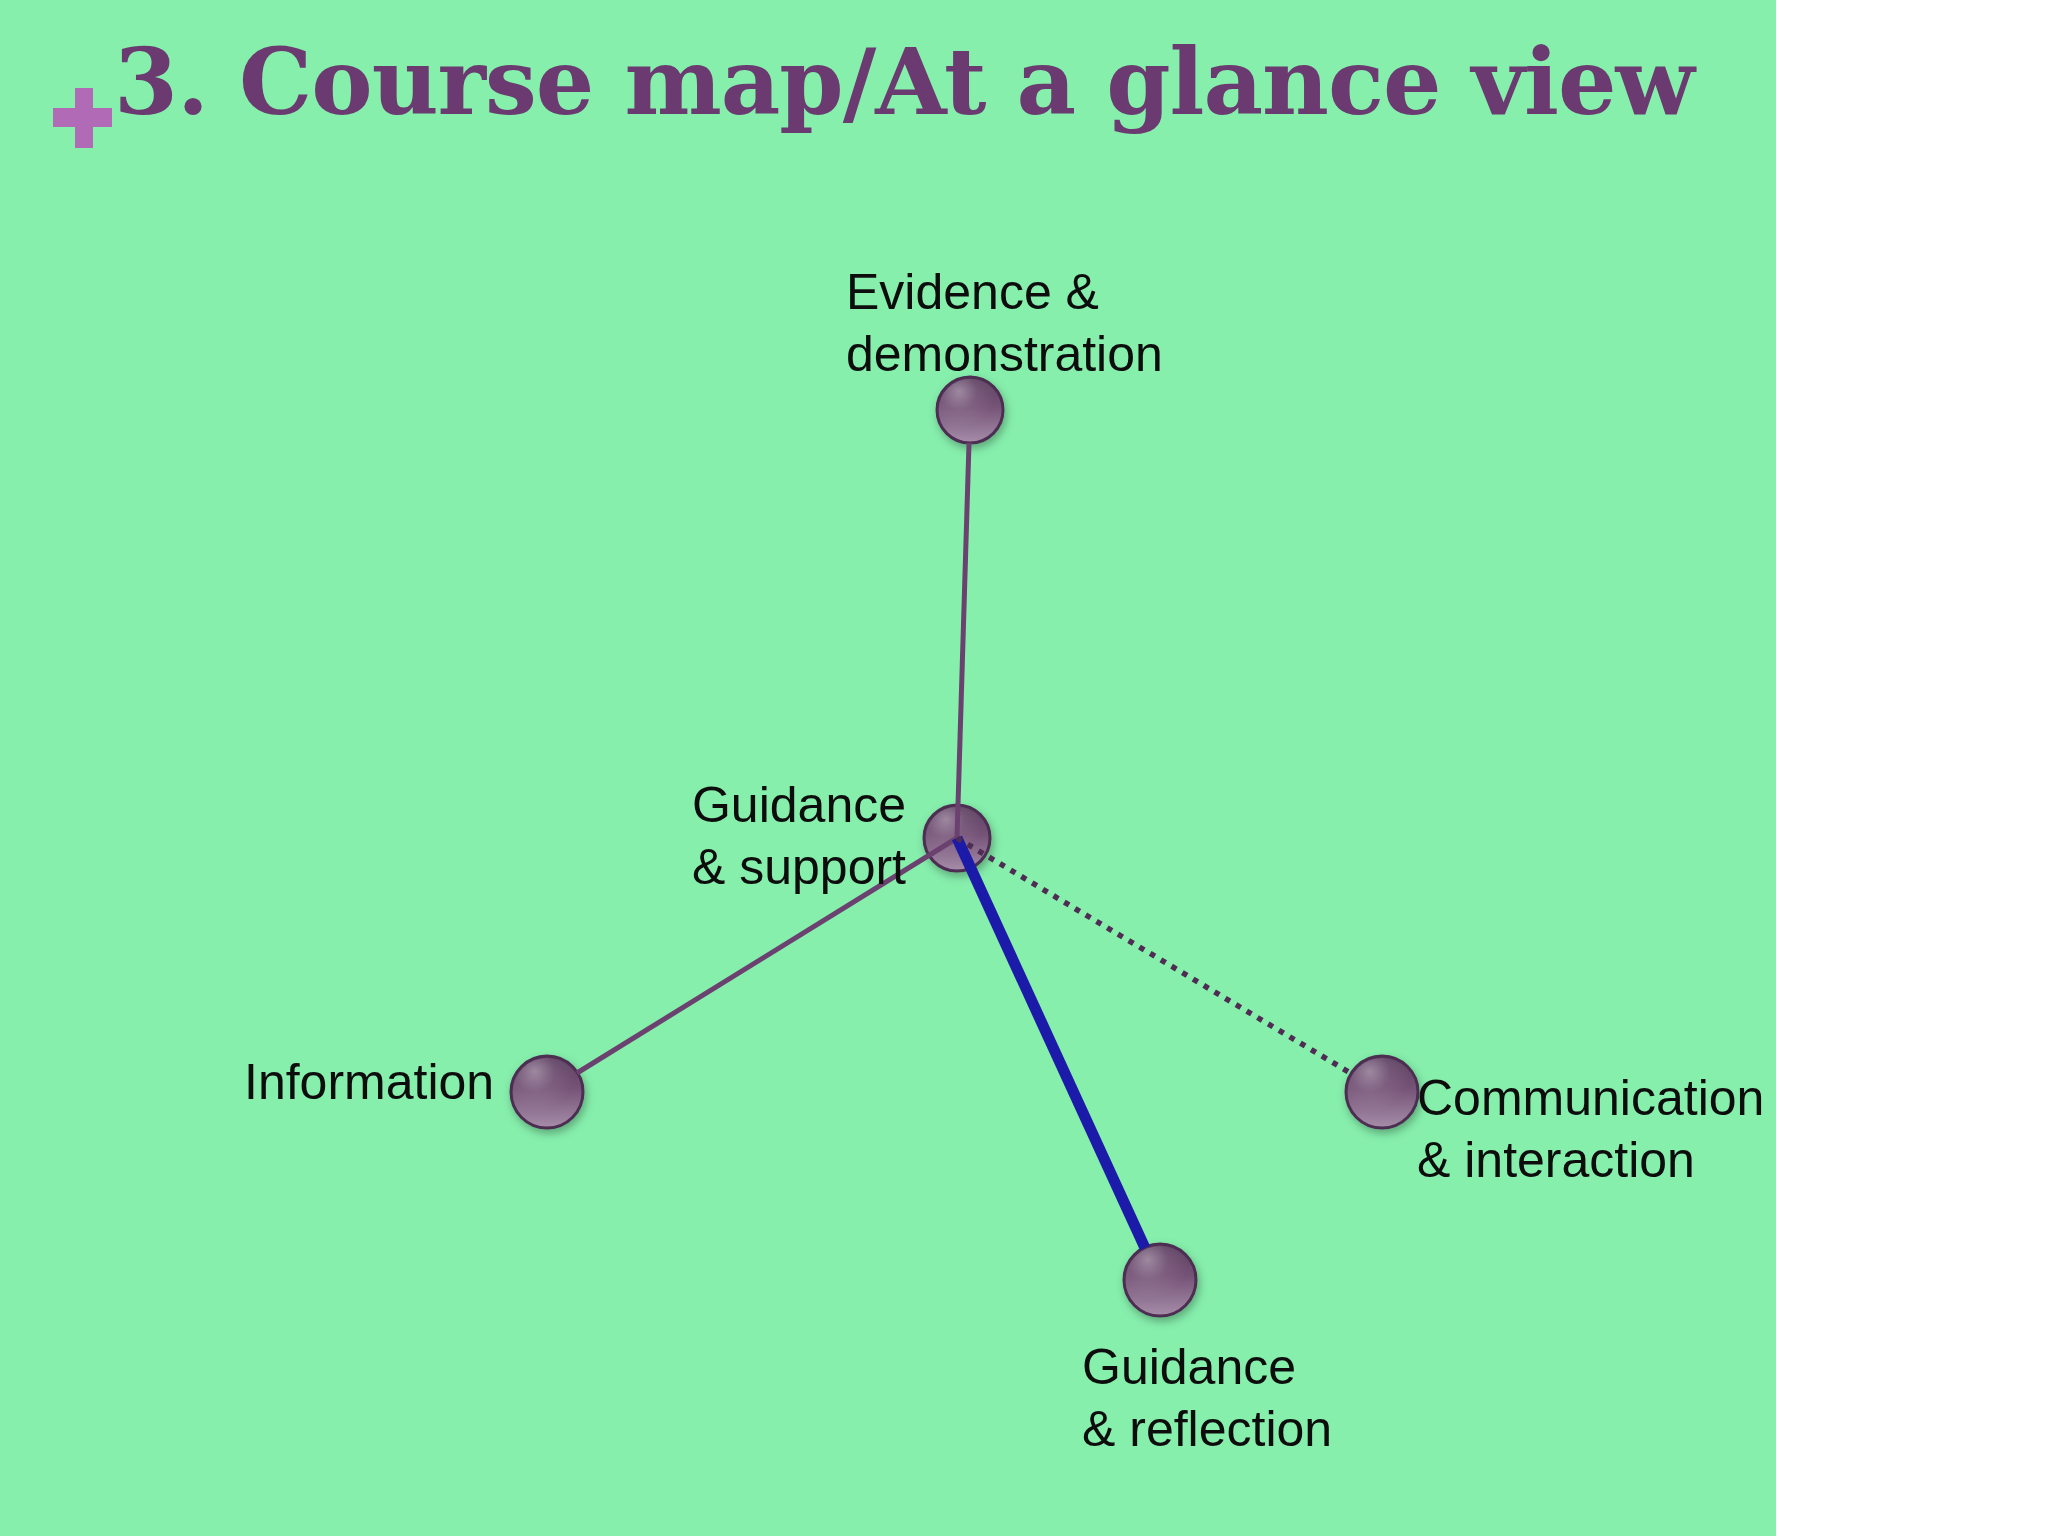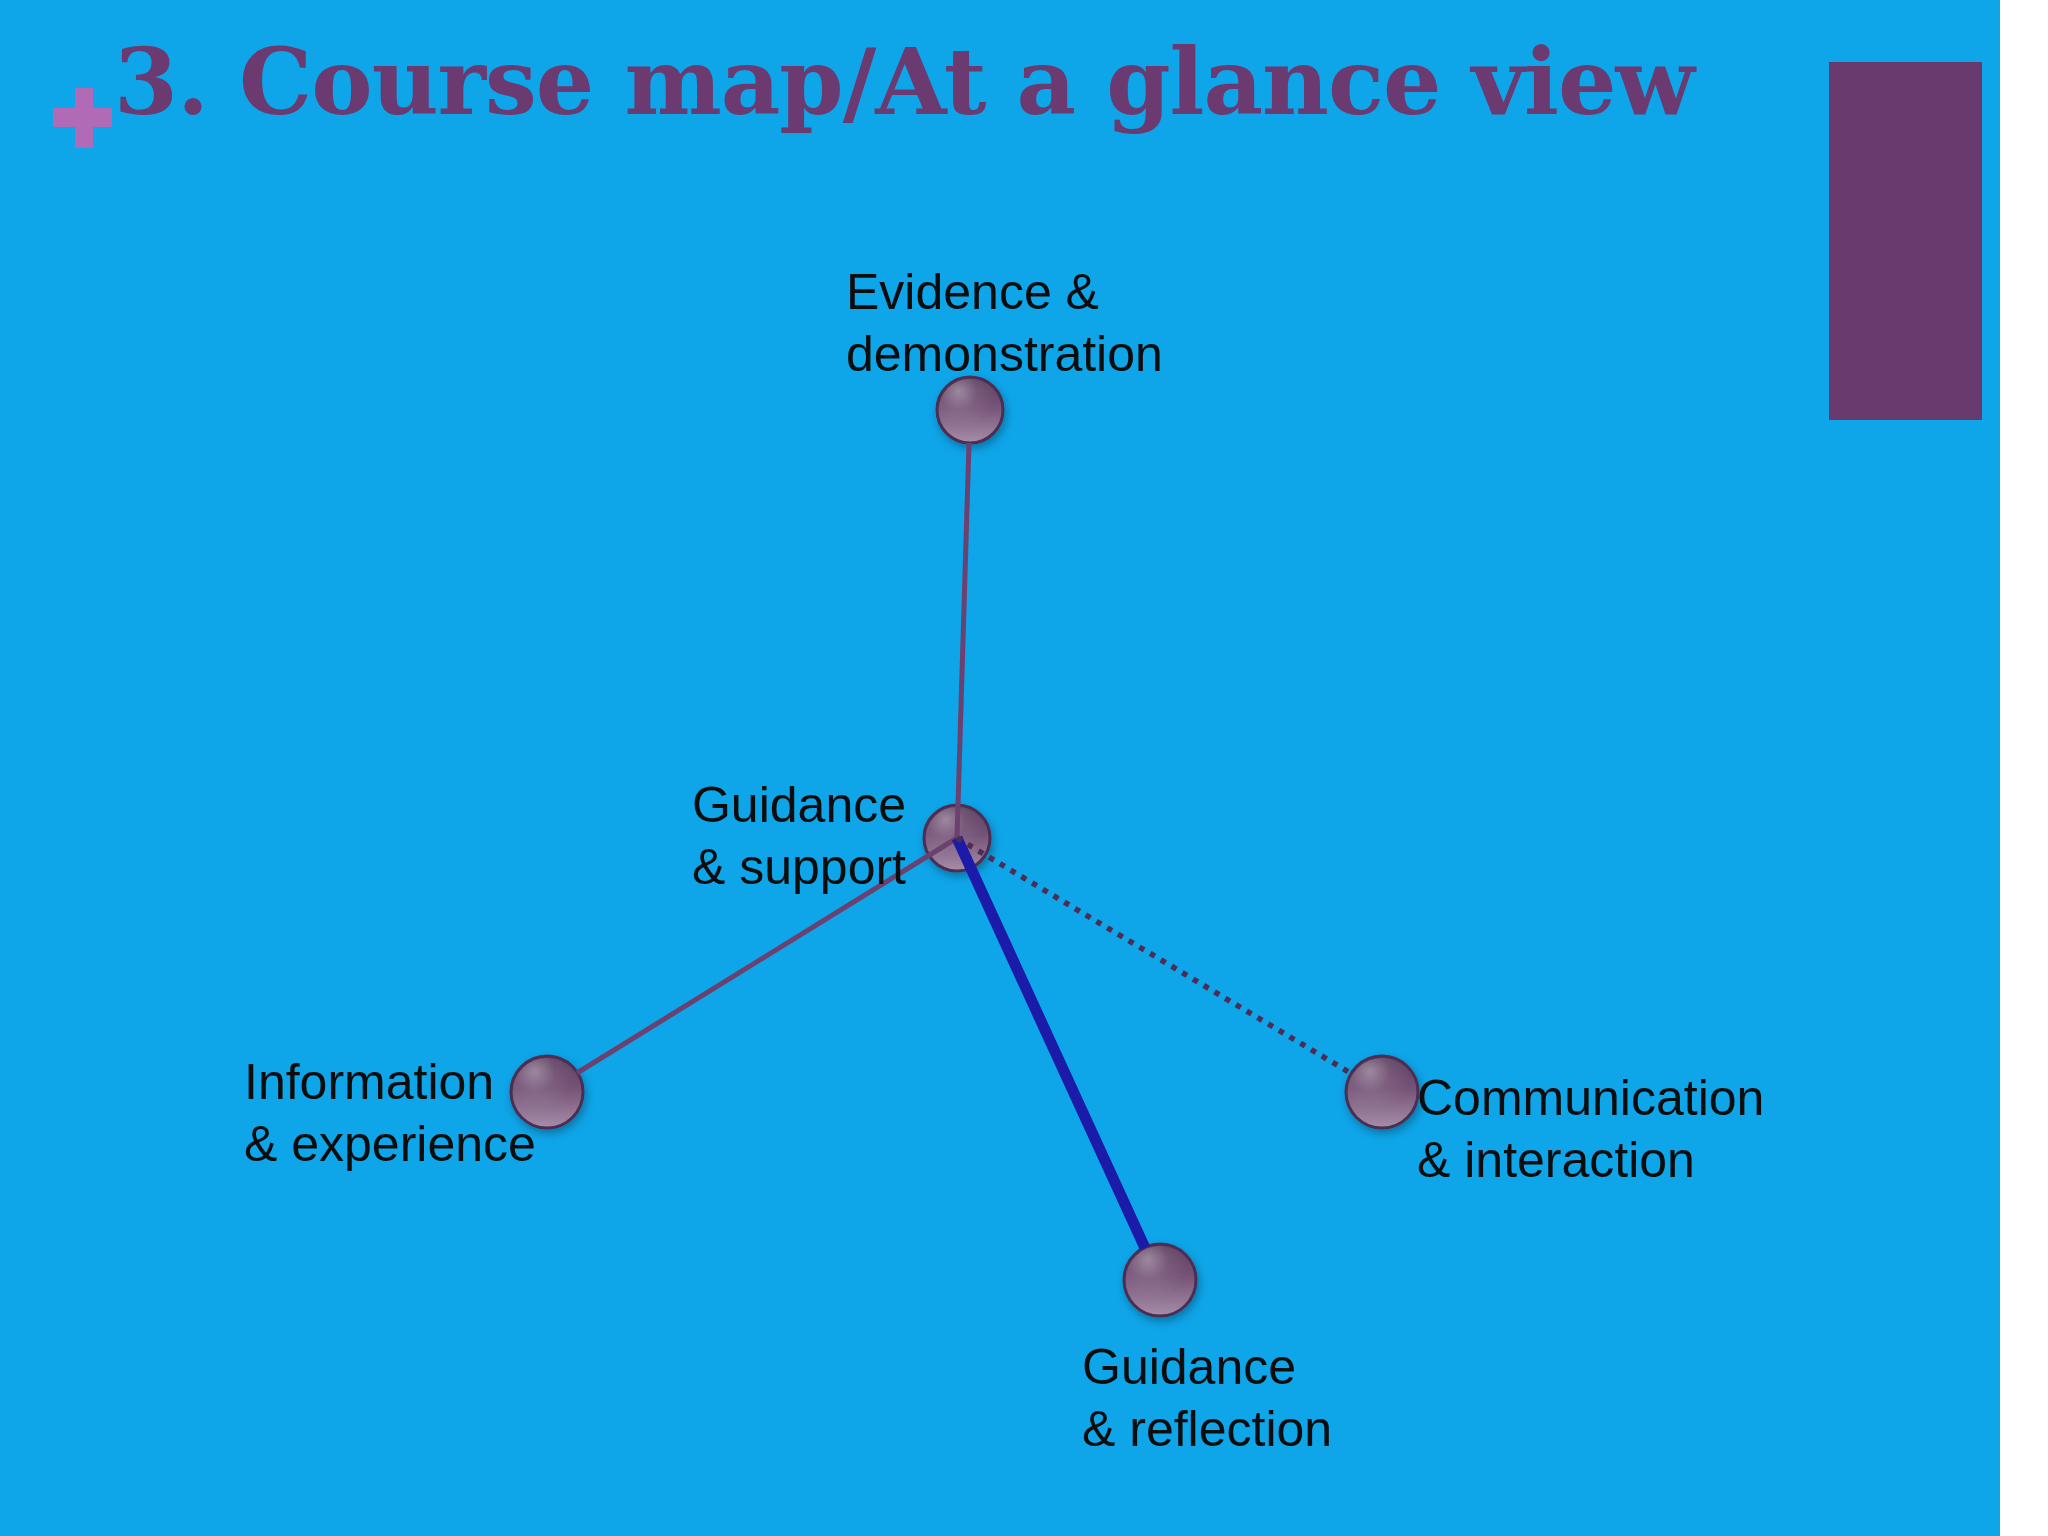--- a/index.html
+++ b/index.html
@@ -2,23 +2,23 @@
 <html><head>
 <meta charset="utf-8">
 <style>
   html, body {
     margin: 0;
     padding: 0;
     background: #ffffff;
   }
   .slide {
     position: relative;
-    width: 2000px;
+    width: 1776px;
     height: 1536px;
-    background: #0ea5e9;
+    background: #86efac;
     overflow: hidden;
     font-family: "Liberation Sans", sans-serif;
   }
   
   .plus-icon {
     position: absolute;
     left: 53px;
     top: 88px;
     width: 59px;
     height: 60px;
@@ -136,21 +136,20 @@
     <span>demonstration</span>
   </div>
 
   <div class="node-label label-guidance">
     <span>Guidance</span>
     <span>&amp; support</span>
   </div>
 
   <div class="node-label label-information">
     <span>Information</span>
-    <span>&amp; experience</span>
   </div>
 
   <div class="node-label label-communication">
     <span>Communication</span>
     <span>&amp; interaction</span>
   </div>
 
   <div class="node-label label-thinking">
     <span>Guidance</span>
     <span>&amp; reflection</span>

